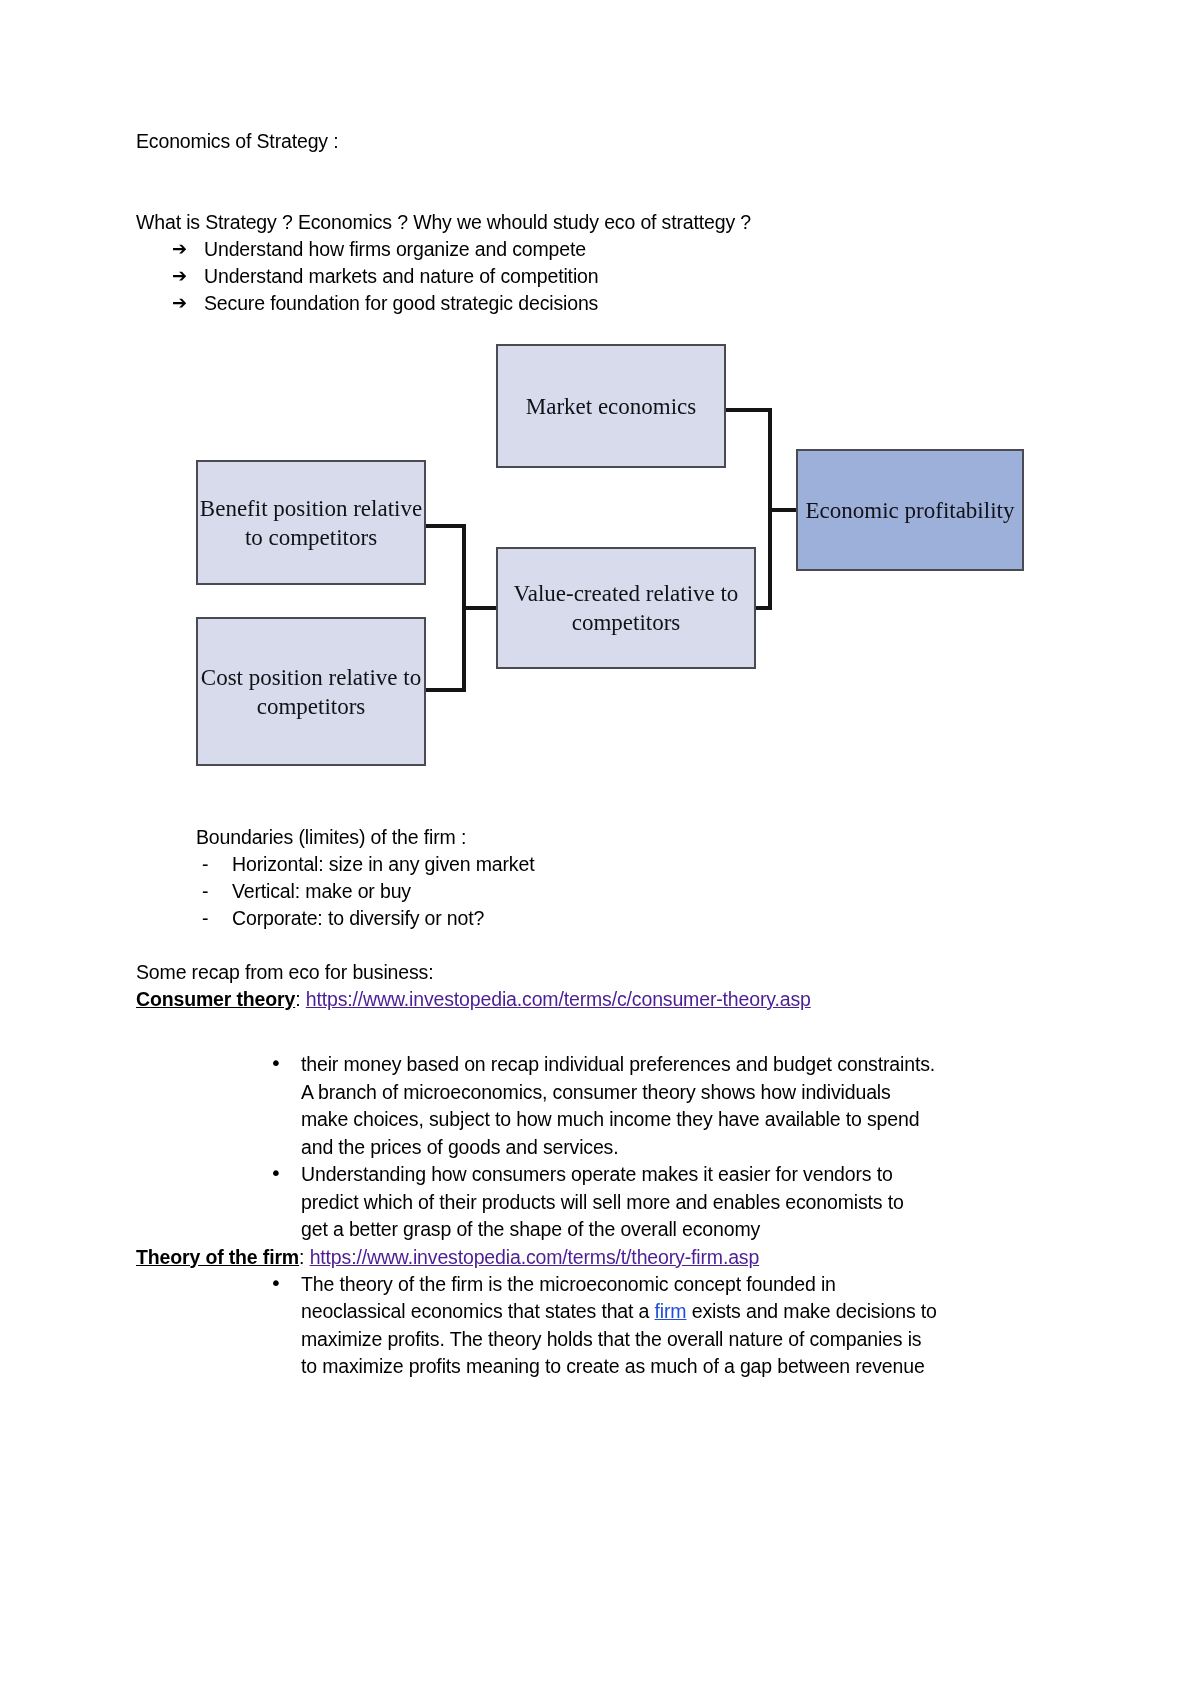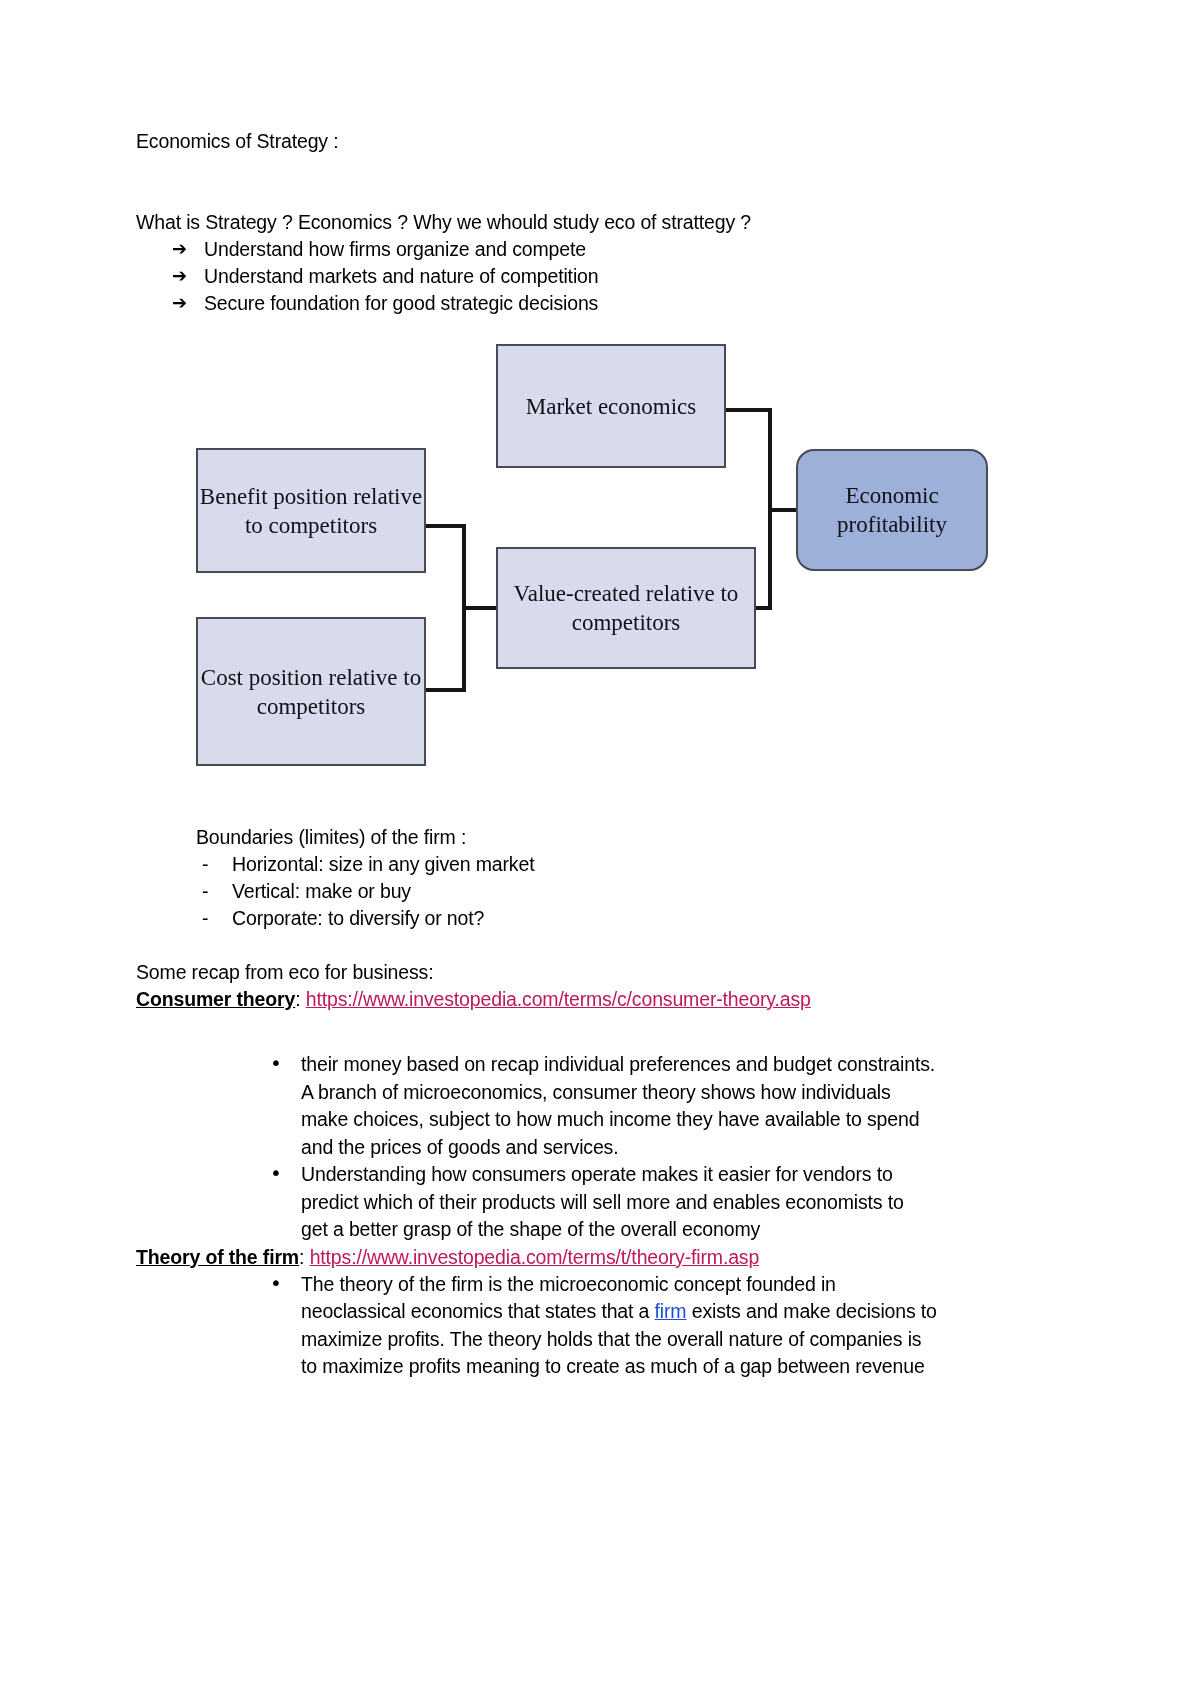--- a/index.html
+++ b/index.html
@@ -77,24 +77,24 @@
     display: flex;
     align-items: center;
     justify-content: center;
     padding: 4px 0;
     box-shadow: 0 0 0 0 transparent;
   }
   .node.accent { background: #9cb0da; }
   .node-text { display: block; }
 
   .n-market      { left: 300px;  top: 0px;    width: 230px; height: 124px; }
-  .n-benefit     { left: 0px;    top: 104px;  width: 230px; height: 125px; }
+  .n-benefit     { left: 0px;    top: 116px;  width: 230px; height: 125px; }
   .n-value       { left: 300px;  top: 203px;  width: 260px; height: 122px; text-align: center; }
   .n-cost        { left: 0px;    top: 273px;  width: 230px; height: 149px; }
-  .n-profit      { left: 600px;  top: 105px;  width: 192px; height: 122px; border-radius: 18px; }
+  .n-profit      { left: 600px;  top: 105px;  width: 228px; height: 122px; }
 
   .wire {
     position: absolute;
     background: #151515;
   }
   
   .w-b-h  { left: 230px; top: 180px; width: 40px;  height: 4px; }
   .w-c-h  { left: 230px; top: 344px; width: 40px;  height: 4px; }
   .w-bc-v { left: 266px; top: 180px; width: 4px;   height: 168px; }
   .w-v-in { left: 266px; top: 262px; width: 36px;  height: 4px; }
@@ -135,21 +135,21 @@
     position: absolute;
     left: 136px;
     top: 959px;
     width: 940px;
   }
   .hdr-term {
     font-weight: bold;
     text-decoration: underline;
   }
   .link {
-    color: #be185d;
+    color: #4c1d95;
     word-break: break-all;
     margin-top: 26px;
   }
   .link-inline {
     color: #1d4ed8;
     text-decoration: underline;
   }
 
   
   .bullet-list {

